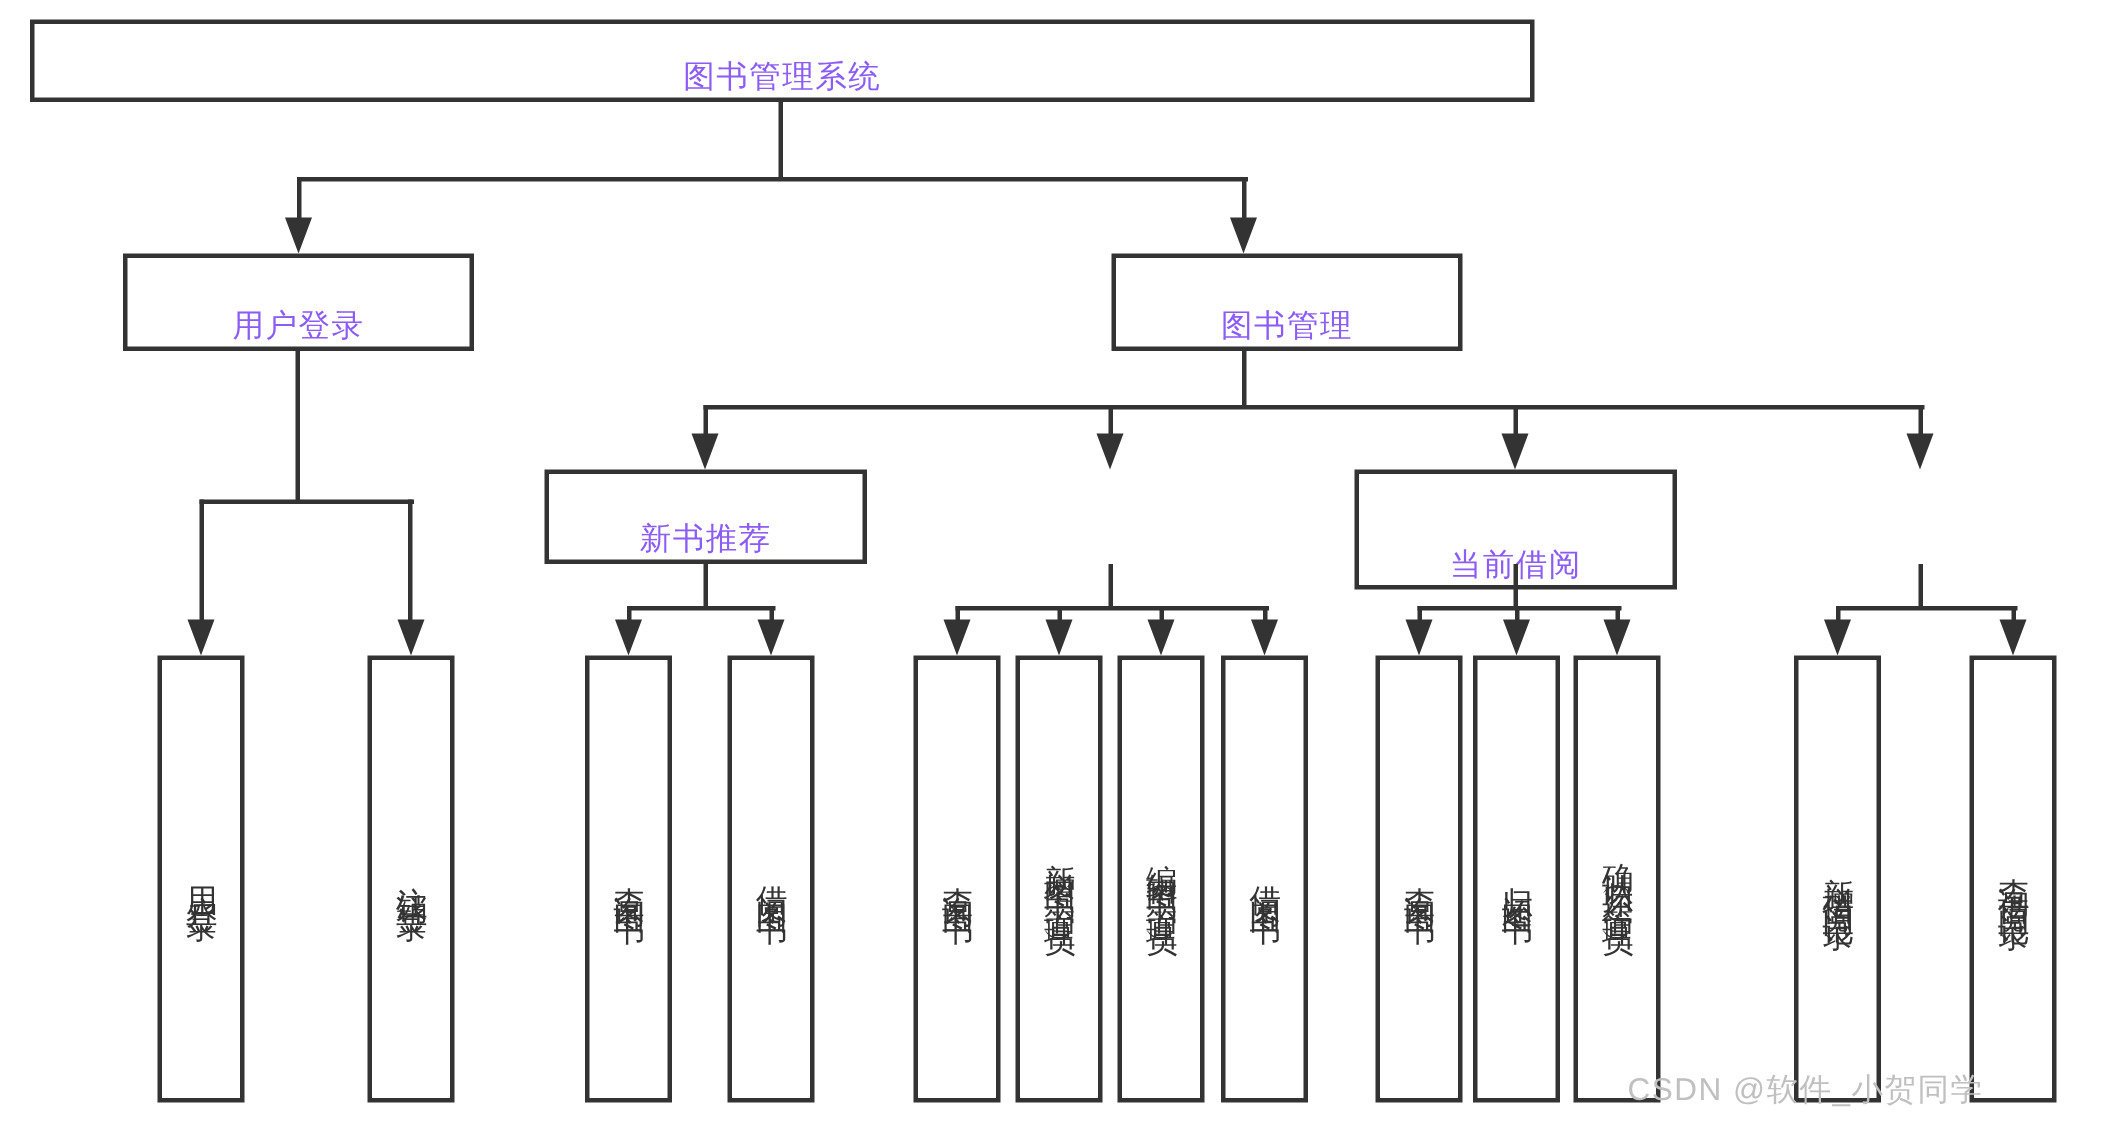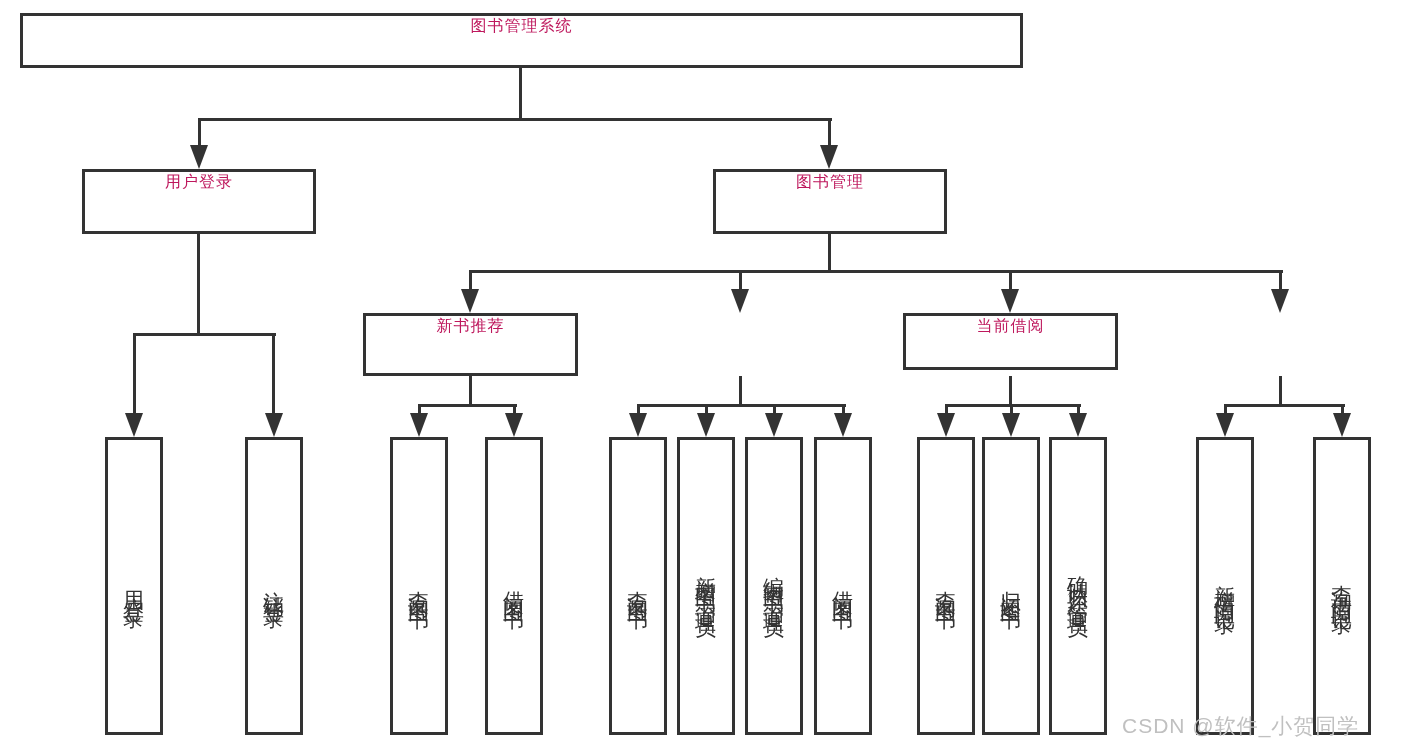--- a/index.html
+++ b/index.html
@@ -10,24 +10,24 @@
     background: #ffffff;
     font-family: "Liberation Sans", sans-serif;
     overflow: hidden;
   }
   .box {
     position: absolute;
     box-sizing: border-box;
     border: 3px solid #333333;
     background: #ffffff;
     display: flex;
-    align-items: flex-start;
+    align-items: flex-end;
     justify-content: center;
-    font-size: 16px;
-    color: #be185d;
+    font-size: 21px;
+    color: #8b5cf6;
     letter-spacing: 1px;
   }
   .vbox {
     position: absolute;
     box-sizing: border-box;
     border: 3px solid #333333;
     background: #ffffff;
     display: flex;
     align-items: center;
     justify-content: center;
@@ -70,21 +70,21 @@
   <div class="vline" style="left:519px; top:68px; width:3px; height:52px;"></div>
   <div class="hline" style="left:198px; top:118px; width:634px; height:3px;"></div>
   <div class="vline" style="left:198px; top:118px; width:3px; height:28px;"></div>
   <div class="ah" style="left:190px; top:145px;"></div>
   <div class="vline" style="left:828px; top:118px; width:3px; height:28px;"></div>
   <div class="ah" style="left:820px; top:145px;"></div>
 
   <div class="box" style="left:82px; top:169px; width:234px; height:65px;">
     <span>用户登录</span>
   </div>
-  <div class="box" style="left:713px; top:169px; width:234px; height:65px;">
+  <div class="box" style="left:741px; top:169px; width:234px; height:65px;">
     <span>图书管理</span>
   </div>
 
   <div class="vline" style="left:197px; top:234px; width:3px; height:101px;"></div>
   <div class="hline" style="left:133px; top:333px; width:143px; height:3px;"></div>
   <div class="vline" style="left:133px; top:333px; width:3px; height:81px;"></div>
   <div class="ah" style="left:125px; top:413px;"></div>
   <div class="vline" style="left:272px; top:333px; width:3px; height:81px;"></div>
   <div class="ah" style="left:265px; top:413px;"></div>
 
@@ -95,21 +95,21 @@
   <div class="vline" style="left:739px; top:270px; width:3px; height:21px;"></div>
   <div class="ah" style="left:731px; top:289px;"></div>
   <div class="vline" style="left:1009px; top:270px; width:3px; height:21px;"></div>
   <div class="ah" style="left:1001px; top:289px;"></div>
   <div class="vline" style="left:1279px; top:270px; width:3px; height:21px;"></div>
   <div class="ah" style="left:1271px; top:289px;"></div>
 
   <div class="box" style="left:363px; top:313px; width:215px; height:63px;">
     <span>新书推荐</span>
   </div>
-  <div class="box" style="left:903px; top:313px; width:215px; height:57px;">
+  <div class="box" style="left:903px; top:313px; width:215px; height:80px;">
     <span>当前借阅</span>
   </div>
 
   <div class="vline" style="left:469px; top:376px; width:3px; height:30px;"></div>
   <div class="hline" style="left:418px; top:404px; width:99px; height:3px;"></div>
   <div class="vline" style="left:418px; top:404px; width:3px; height:10px;"></div>
   <div class="ah" style="left:410px; top:413px;"></div>
   <div class="vline" style="left:513px; top:404px; width:3px; height:10px;"></div>
   <div class="ah" style="left:505px; top:413px;"></div>
 
@@ -177,15 +177,15 @@
     <span>确认归还（管理员）</span>
   </div>
 
   <div class="vbox" style="left:1196px; top:437px; width:58px; height:298px;">
     <span>新增借阅记录</span>
   </div>
   <div class="vbox" style="left:1313px; top:437px; width:58px; height:298px;">
     <span>查询借阅记录</span>
   </div>
 
-  <div class="watermark" style="left:1122px; top:712px;">CSDN @软件_小贺同学</div>
+  <div class="watermark" style="left:1085px; top:712px;">CSDN @软件_小贺同学</div>
 
 </div>
 
 </body></html>

